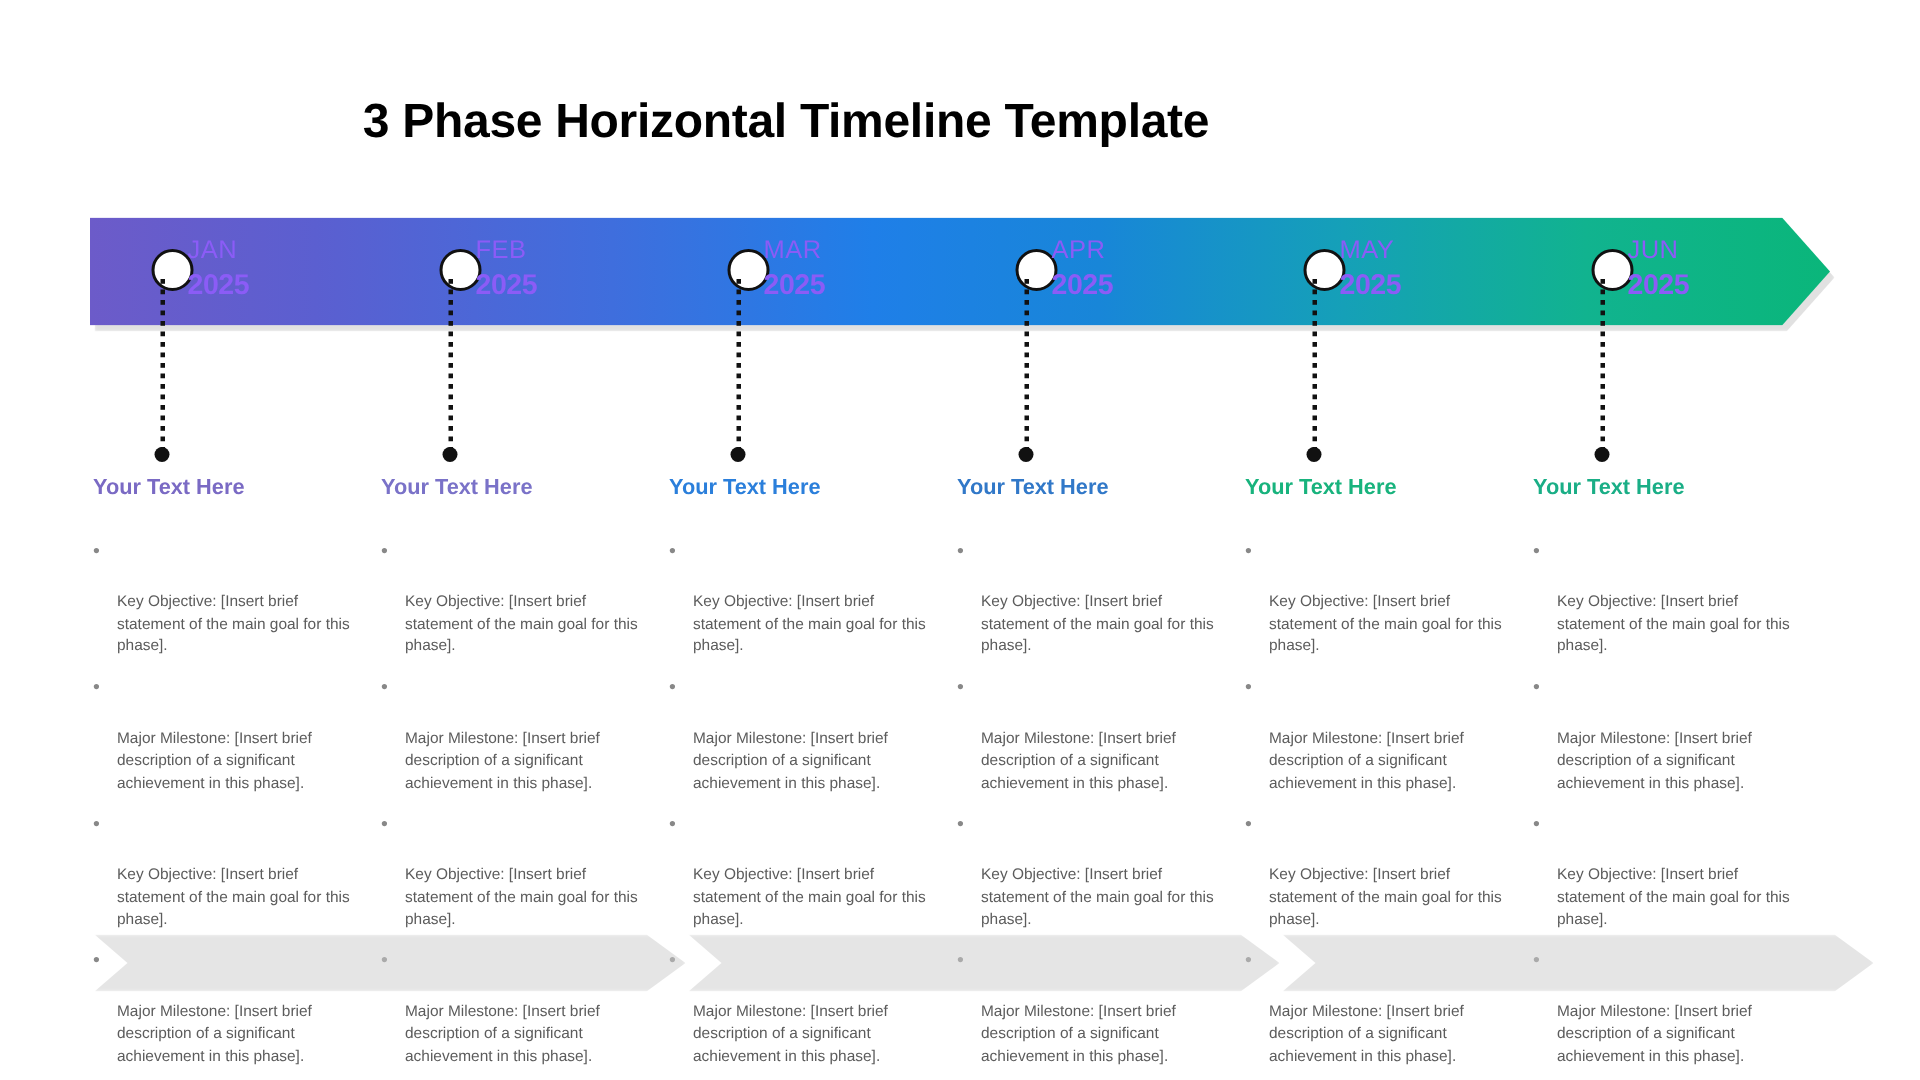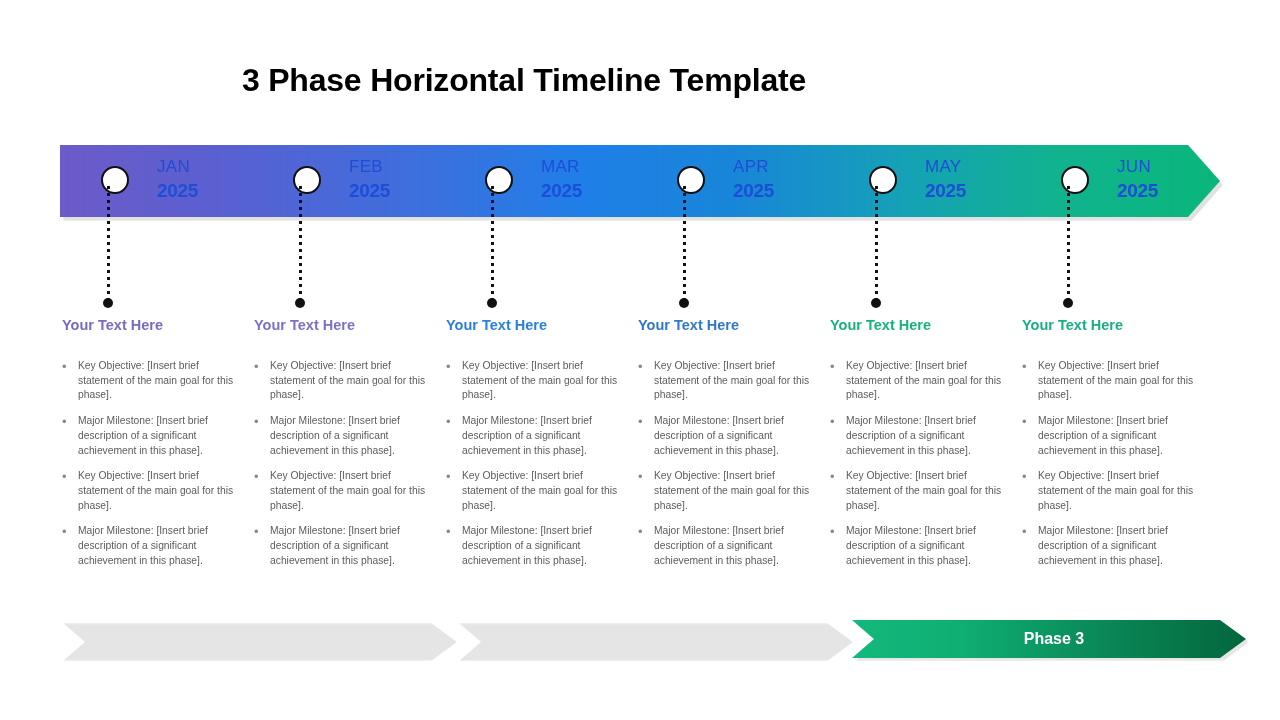--- a/index.html
+++ b/index.html
@@ -74,23 +74,23 @@
     left: 0;
     top: 21px;
     width: 28px;
     height: 28px;
     border-radius: 50%;
     background: #ffffff;
     border: 2.6px solid #111111;
   }
   .month-text {
     position: absolute;
-    left: 56px;
+    left: 24px;
     top: 12px;
-    color: #1d4ed8;
+    color: #8b5cf6;
   }
   .month-name {
     font-size: 17px;
     font-weight: normal;
     line-height: 20px;
     letter-spacing: .3px;
   }
   .month-year {
     font-size: 19px;
     font-weight: bold;
@@ -138,20 +138,21 @@
     color: #888888;
     font-size: 13px;
     line-height: 15px;
     width: 16px;
     flex: 0 0 16px;
   }
   .bullet-text {
     font-size: 10.3px;
     line-height: 14.7px;
     color: #5c5c5c;
+    margin-top: 36px;
   }
 
   
   .phases {
     position: absolute;
     left: 60px;
     top: 620px;
     width: 1160px;
     height: 38px;
   }
@@ -373,16 +374,13 @@
     <span class="bullet-dot">•</span>
     <span class="bullet-text">Major Milestone: [Insert brief description of a significant achievement in this phase].</span>
   </div>
 </div>
 
 <div class="phases">
   <div class="phase-shadow" style="left:3px;   width:394px;"></div>
   <div class="phase-shadow" style="left:399px; width:394px;"></div>
   <div class="phase-shadow" style="left:795px; width:394px;"></div>
 
-  <div class="phase p3">
-    <span class="phase-label">Phase 3</span>
-  </div>
 </div>
 
 </body></html>

